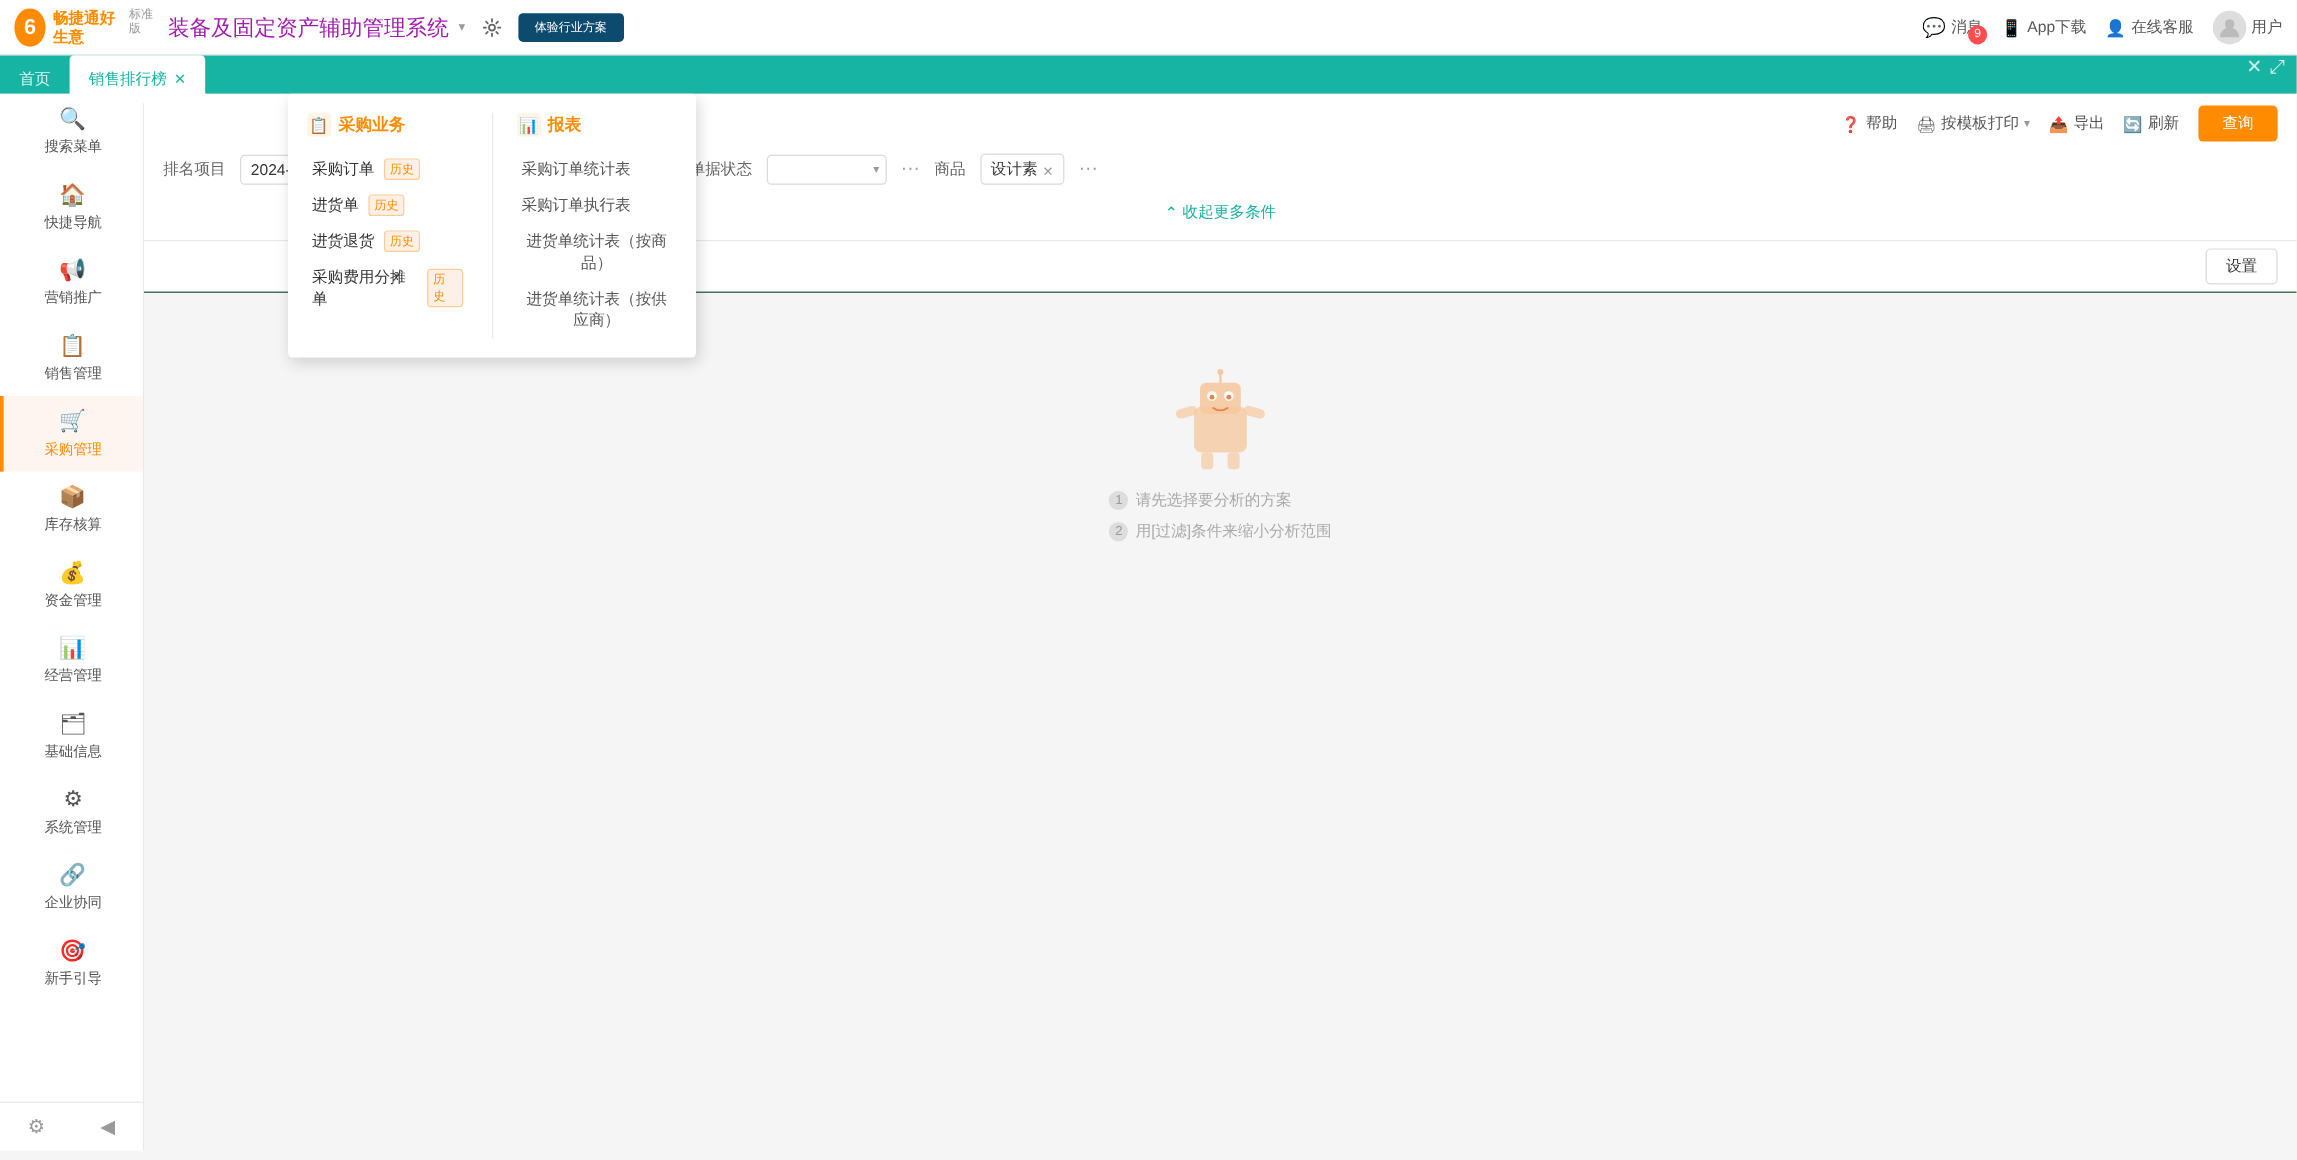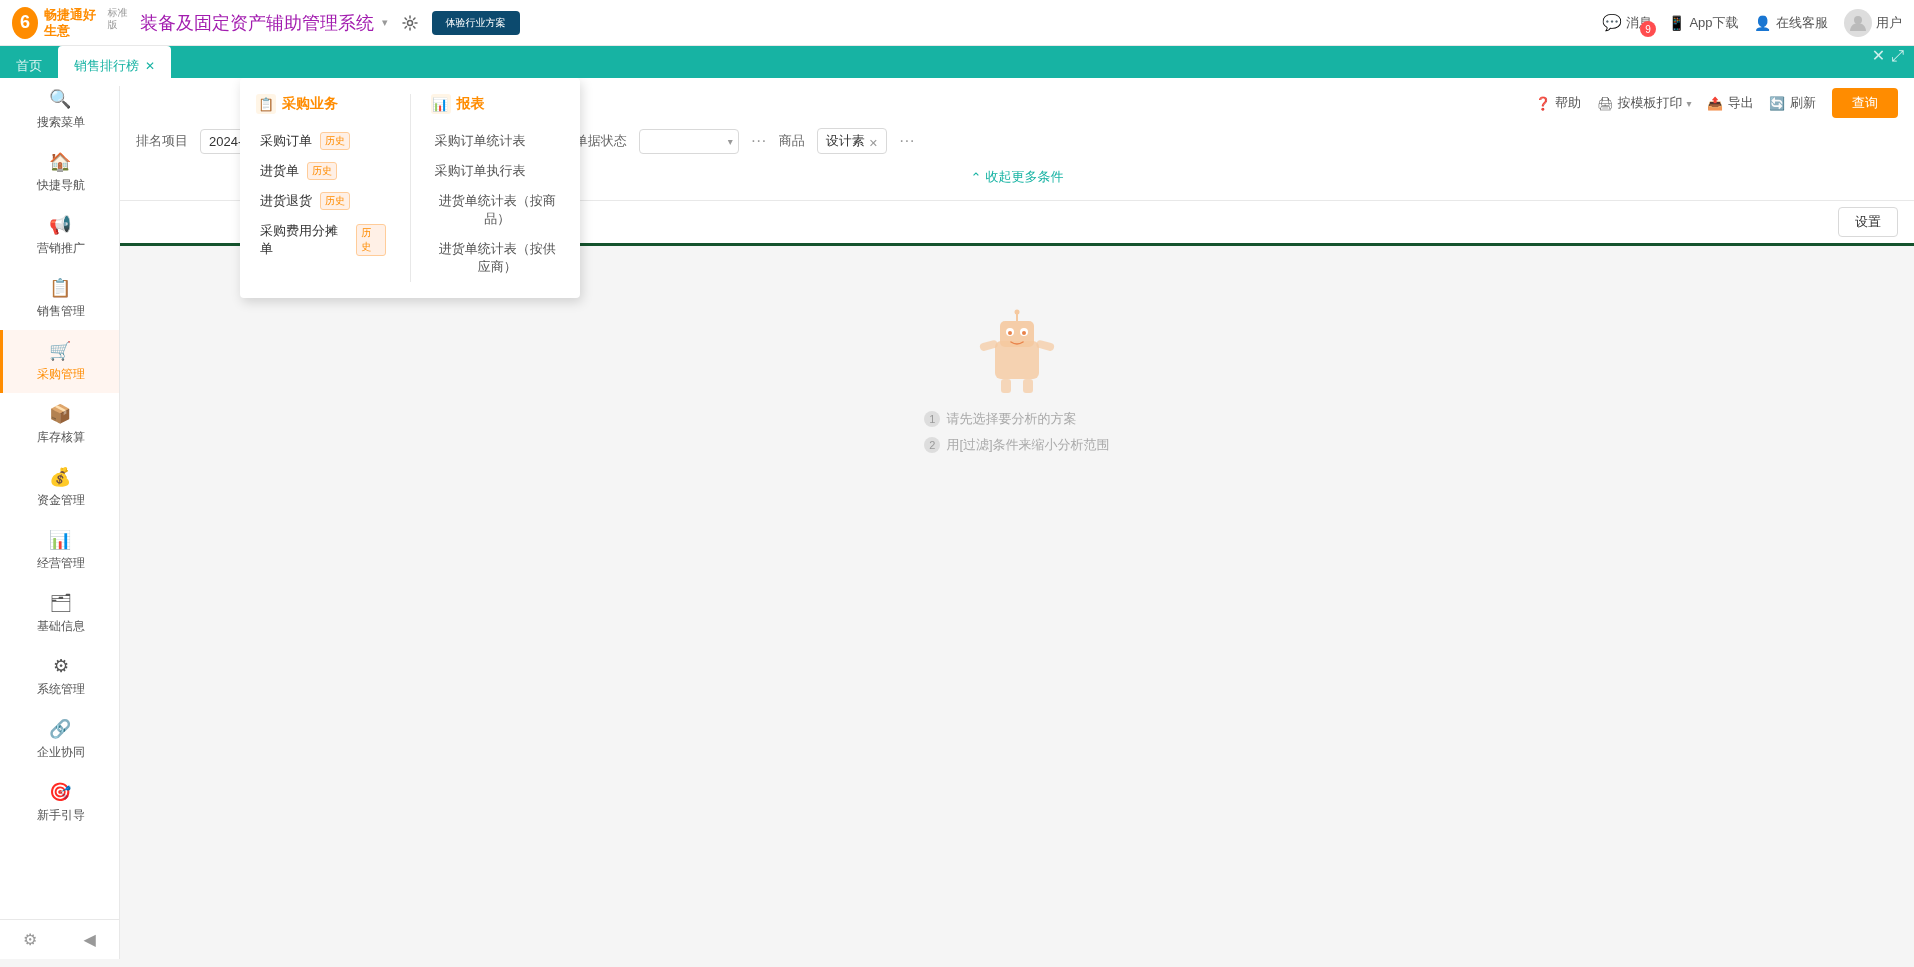--- a/index.html
+++ b/index.html
@@ -593,21 +593,21 @@
 
 
       <div style="display:flex;justify-content:center;">
         <div class="collapse-btn">
           <span>⌃</span>
           <span>收起更多条件</span>
         </div>
       </div>
     </div>
 
-    <div style="display:flex; justify-content:flex-end; padding:6px 16px; background:#fff; border-bottom:3px solid #14532d;">
+    <div style="display:flex; justify-content:flex-end; padding:6px 16px; background:#fff; border-bottom:1px solid #14532d;">
       <button class="settings-btn">设置</button>
     </div>
 
     <div class="empty-state">
 
       <div class="empty-icon">
         <svg width="100" height="90" viewBox="0 0 100 90">
 
           <rect x="28" y="35" width="44" height="38" rx="6" fill="#f5c9a0" opacity="0.8"></rect>
 

